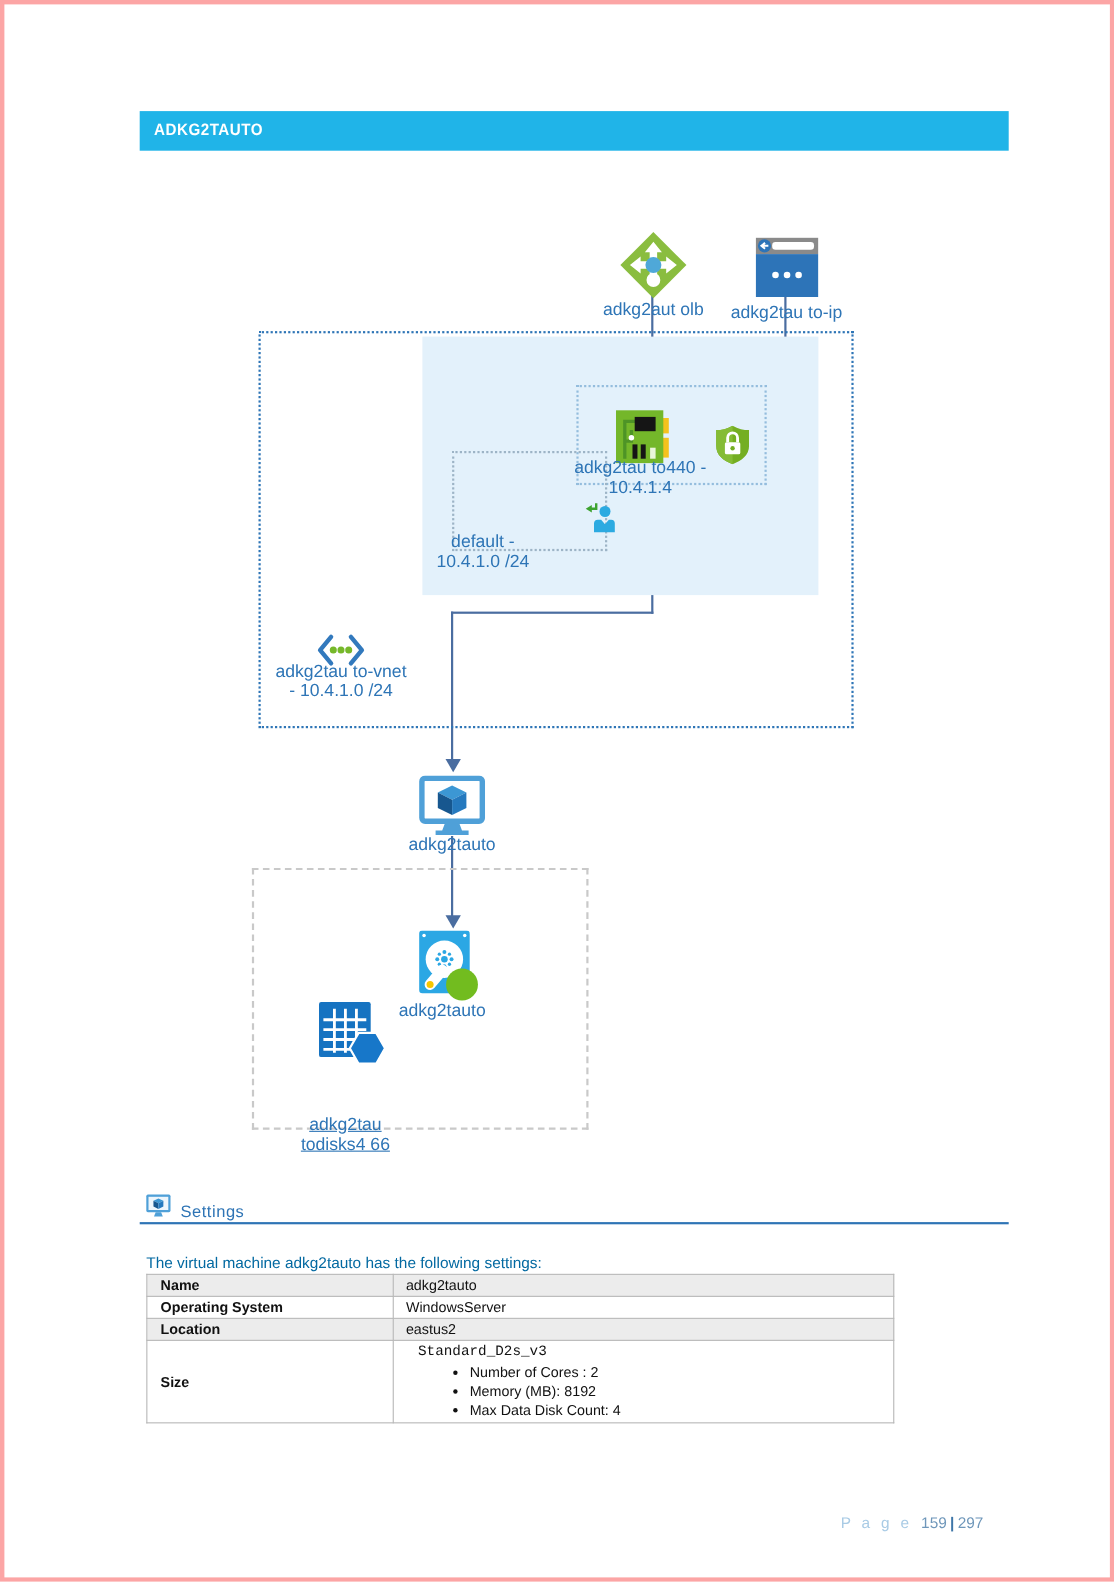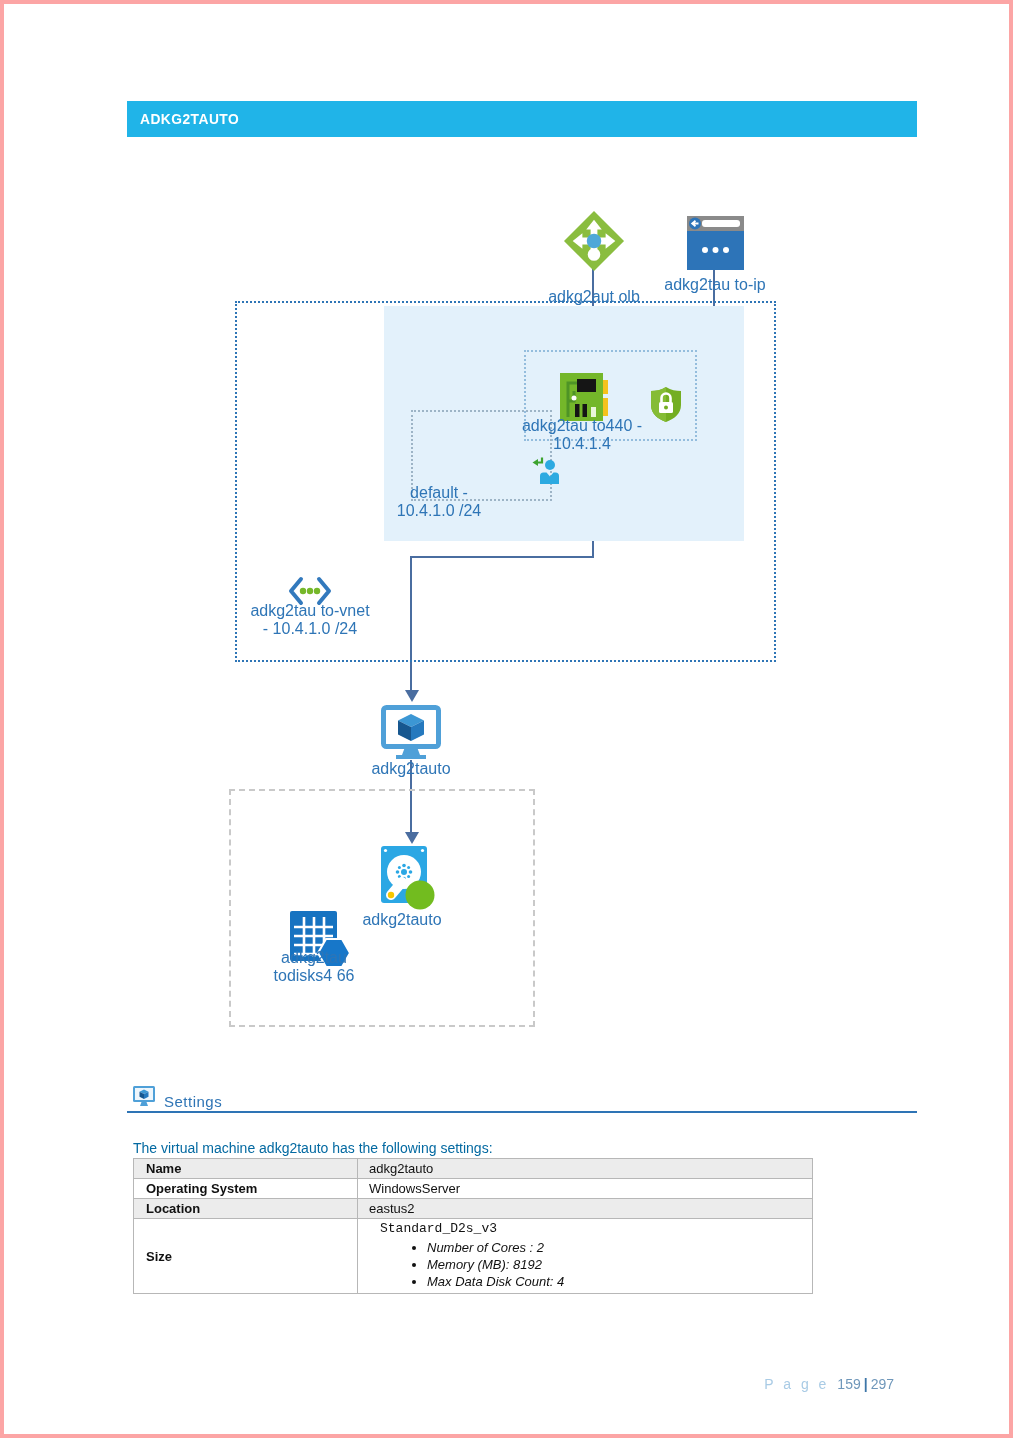--- a/index.html
+++ b/index.html
@@ -29,21 +29,21 @@
   .settings-head-text{position:absolute;left:160px;top:1089px;color:#2e74b5;font-size:15px;letter-spacing:.5px;}
   .settings-rule{position:absolute;left:123px;top:1107px;width:790px;height:2px;background:#2e74b5;}
   .intro{position:absolute;left:129px;top:1136px;font-size:14px;color:#0369a1;}
   table.settings{position:absolute;left:129px;top:1154px;width:680px;border-collapse:collapse;font-size:13px;color:#111;}
   table.settings td{border:1px solid #b7b7b7;padding:2px 6px 2px 12px;vertical-align:middle;}
   table.settings td.lbl{width:205px;font-weight:bold;}
   table.settings tr.alt{background:#ececec;}
   table.settings td.val{padding-left:11px;}
   .size-cell{padding:2px 0 4px 0;}
   .size-cell ul{margin:4px 0 0 0;padding-left:58px;}
-  .size-cell li{margin:2px 0;font-style:italic;}
+  .size-cell li{margin:2px 0;}
   
   .footer{position:absolute;left:600px;top:1372px;width:290px;text-align:right;font-size:14px;}
   .footer .pg{color:#a9cbe5;letter-spacing:3px;margin-right:8px;}
   .footer .num{color:#6f97ba;}
   .footer .sep{color:#3e76a8;margin:0 3px;font-weight:bold;}
 </style>
 </head>
 <body>
 
 <div class="page">
@@ -75,21 +75,21 @@
       <svg width="62" height="62" viewBox="0 0 64 64">
         <polygon points="32,1 63,32 32,63 1,32" fill="#8abd3f"></polygon>
         <path d="M32 10 L40 20 H35.5 V30 H28.5 V20 H24 Z" fill="#fff"></path>
         <path d="M10 32 L20 24 V28.5 H30 V35.5 H20 V40 Z" fill="#fff"></path>
         <path d="M54 32 L44 24 V28.5 H34 V35.5 H44 V40 Z" fill="#fff"></path>
         <rect x="28.5" y="32" width="7" height="12" fill="#fff"></rect>
         <circle cx="32" cy="46" r="6.5" fill="#fff"></circle>
         <circle cx="32" cy="32" r="7.5" fill="#4fa8d8"></circle>
       </svg>
     </div>
-    <div class="dlabel" style="left:510px;top:269px;width:160px;margin-top:15px;">adkg2aut olb</div>
+    <div class="dlabel" style="left:510px;top:269px;width:160px;">adkg2aut olb</div>
 
     <div class="icon" style="left:683px;top:212px;">
       <svg width="57" height="54" viewBox="0 0 57 54">
         <rect x="0" y="0" width="57" height="15" fill="#8a8a8a"></rect>
         <rect x="15" y="4" width="38" height="7" rx="3" fill="#fff"></rect>
         <circle cx="8" cy="7.5" r="6" fill="#2d74b8"></circle>
         <path d="M11.5 7.5 H5.5 M8.5 4.8 L5.2 7.5 L8.5 10.2" stroke="#fff" stroke-width="1.8" fill="none"></path>
         <rect x="0" y="15" width="57" height="39" fill="#2d74b8"></rect>
         <circle cx="18" cy="34" r="3" fill="#fff"></circle>
         <circle cx="28.5" cy="34" r="3" fill="#fff"></circle>
@@ -191,21 +191,21 @@
     <div class="icon" style="left:286px;top:907px;">
       <svg width="66" height="60" viewBox="0 0 66 60">
         <rect x="0" y="0" width="47" height="50" rx="2" fill="#1673c1"></rect>
         <g stroke="#fff" stroke-width="2.6" fill="none">
           <path d="M4 16 H43 M4 25 H43 M4 34 H43 M4 43 H43"></path>
           <path d="M14 6 V46 M24 6 V46 M34 6 V46"></path>
         </g>
         <polygon points="28,42 36,28 52,28 60,42 52,56 36,56" fill="#1777c9" stroke="#fff" stroke-width="2"></polygon>
       </svg>
     </div>
-    <div class="dlabel" style="left:230px;top:945px;width:160px;">
+    <div class="dlabel" style="left:230px;top:1010px;width:160px;text-decoration:underline;">
       <div>adkg2tau</div>
       <div>todisks4 66</div>
     </div>
   </div>
 
   <div class="icon" style="left:128px;top:1081px;">
     <svg width="24" height="24" viewBox="0 0 24 24">
       <rect x="1" y="1" width="22" height="16" rx="1.5" fill="#4fa0d8"></rect>
       <rect x="3" y="3" width="18" height="12" fill="#eef6fc"></rect>
       <path d="M12 4.5 l4.5 2.2 L12 8.9 L7.5 6.7 Z" fill="#3c97d4"></path>

